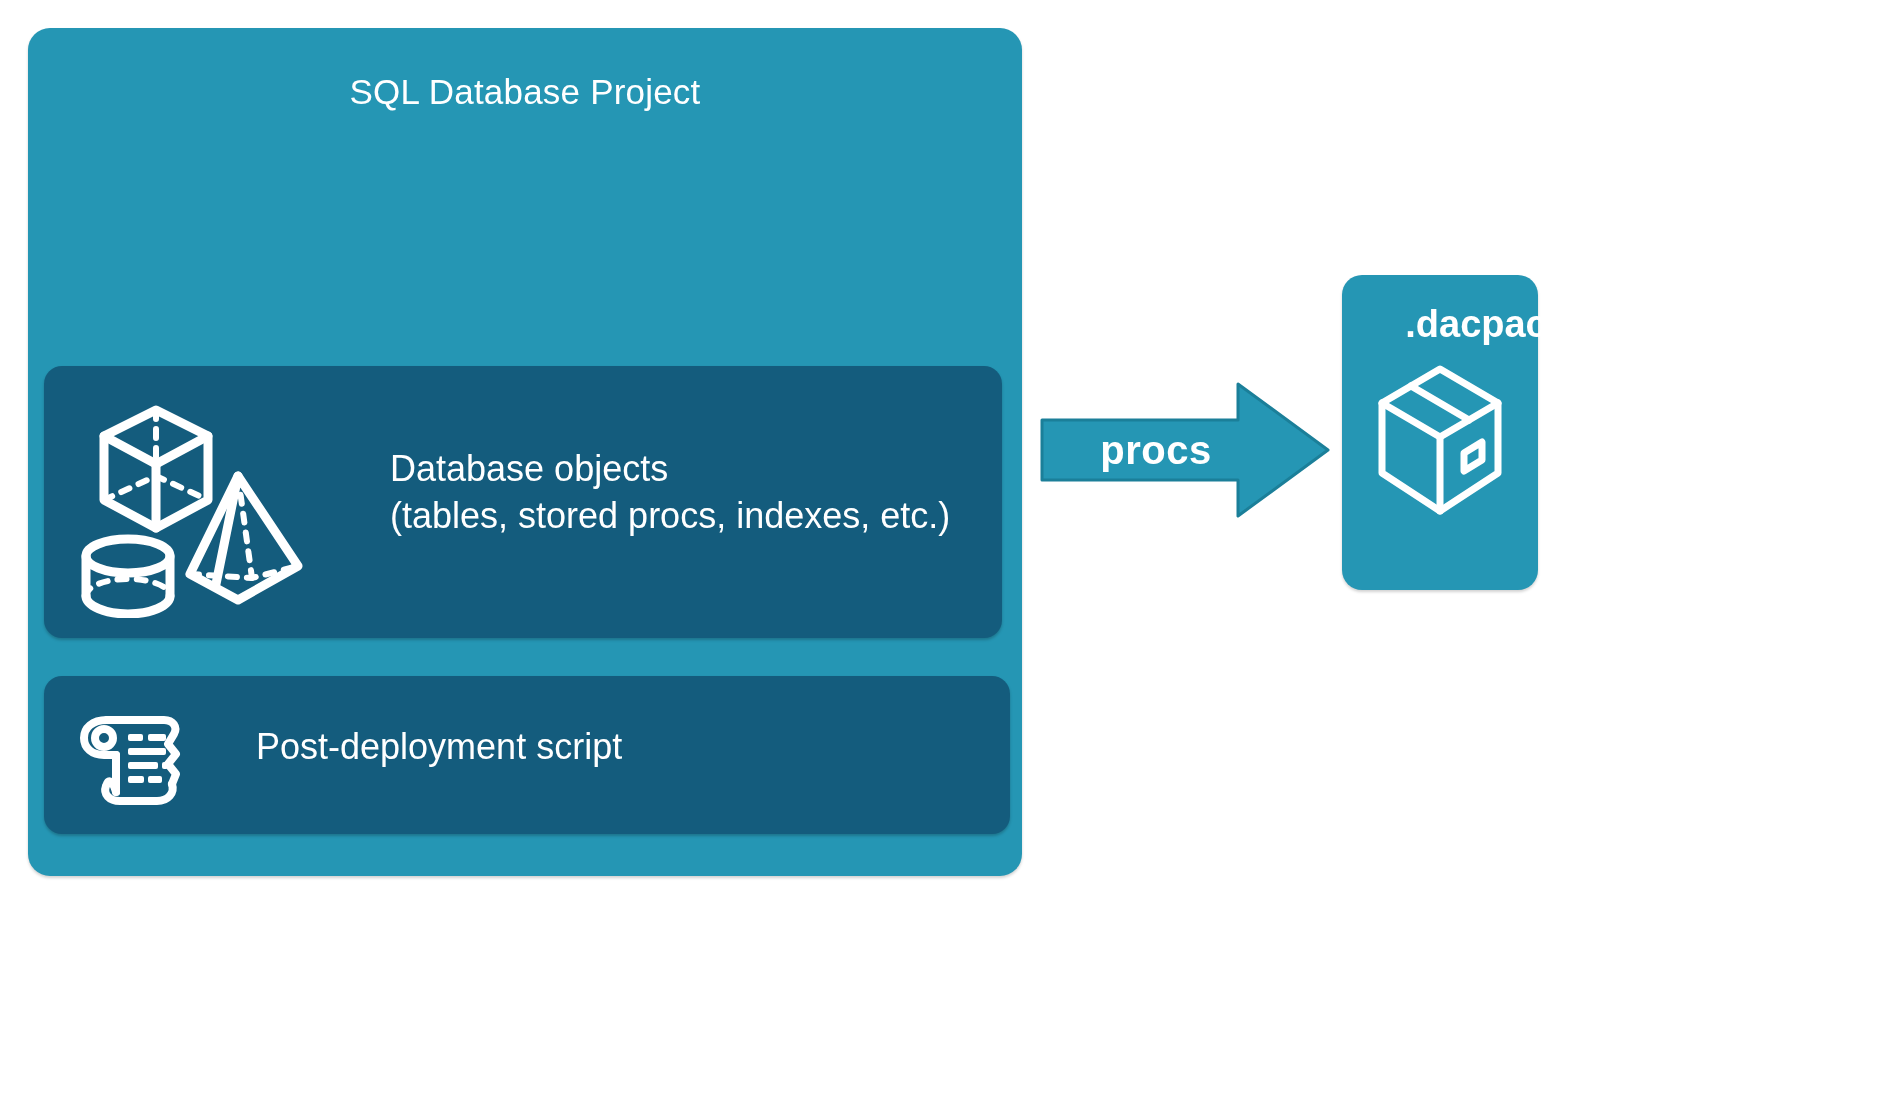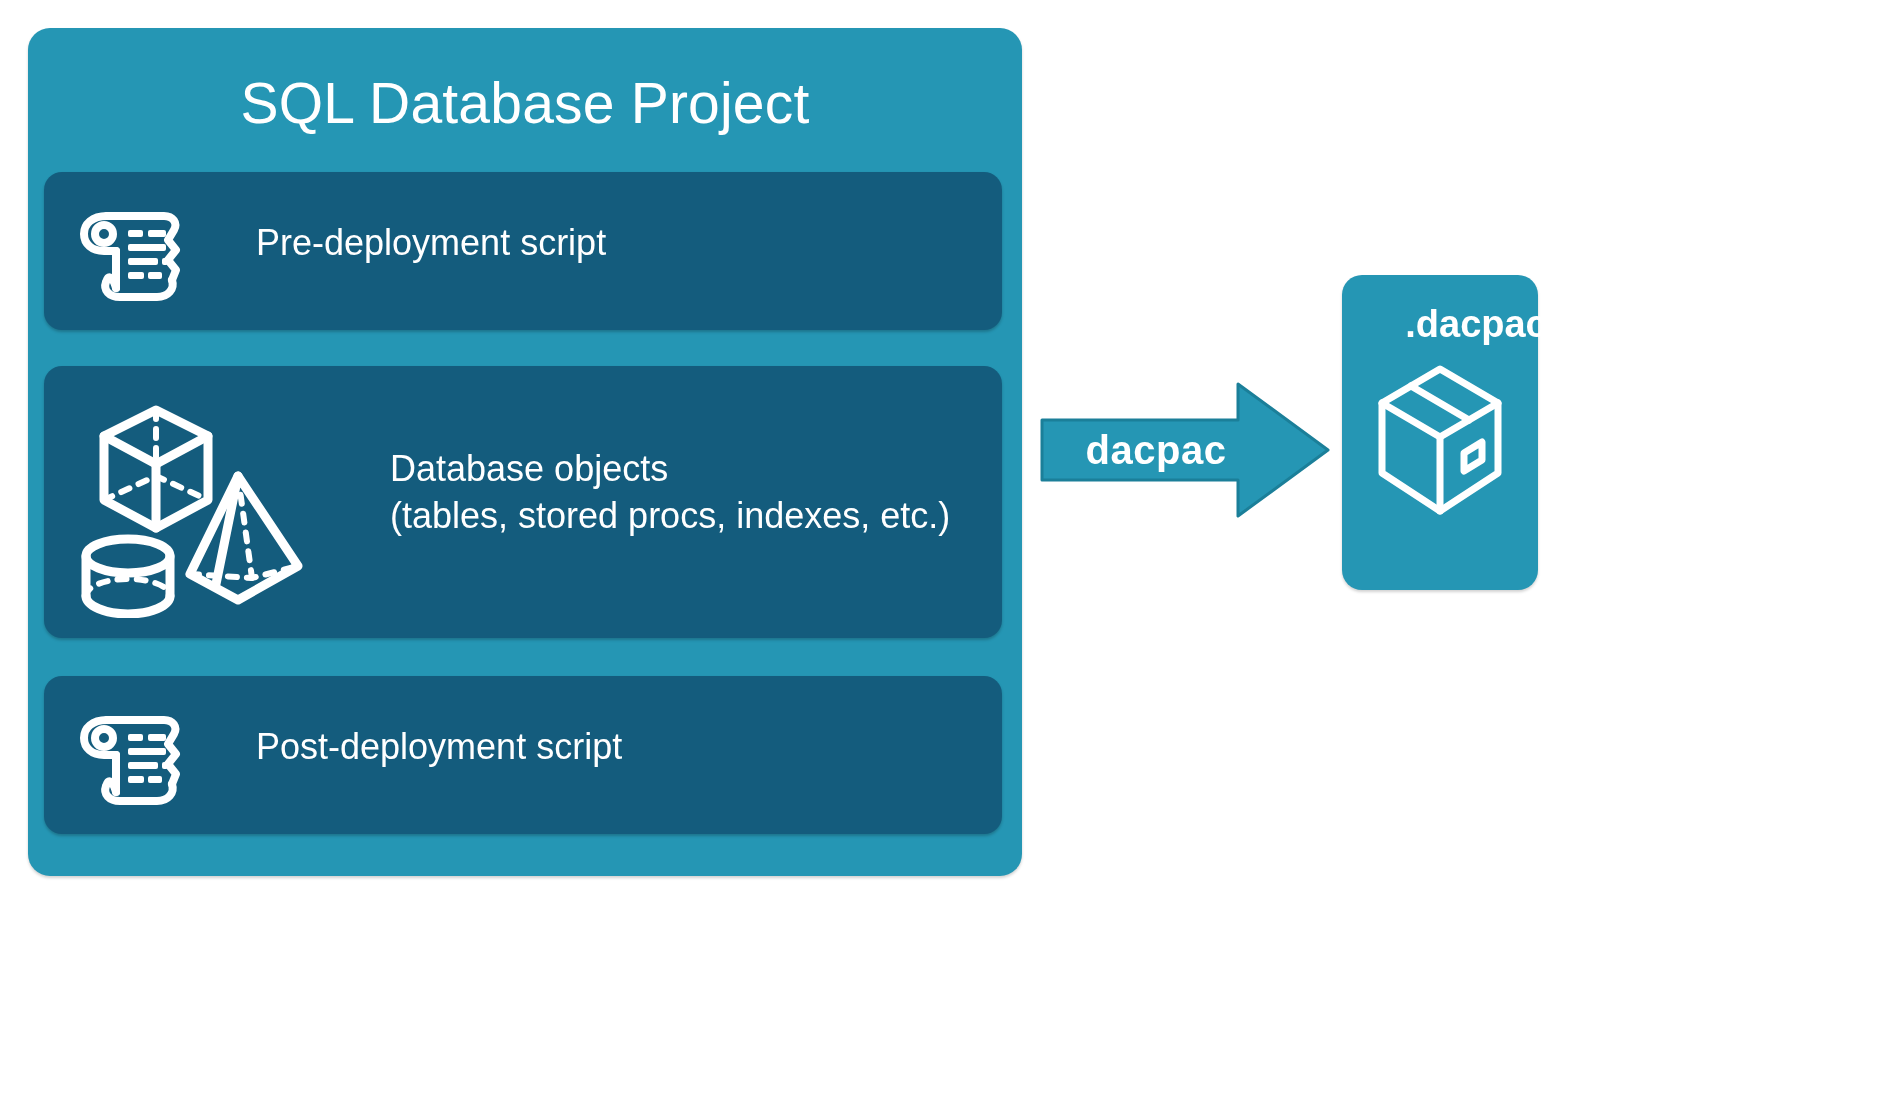--- a/index.html
+++ b/index.html
@@ -20,38 +20,38 @@
     background:#2596b4;
     border-radius:22px;
     box-shadow:0 2px 3px rgba(0,0,0,0.18);
   }
   .project-title{
     position:absolute;
     left:0; top:46px;
     width:994px;
     text-align:center;
     color:#ffffff;
-    font-size:57px;
+    font-size:35px;
     font-weight:400;
     letter-spacing:0.2px;
     line-height:1.05;
   }
 
   
   .panel{
     position:absolute;
     left:16px;
     width:958px;
     background:#145c7d;
     border-radius:18px;
     box-shadow:0 2px 3px rgba(0,0,0,0.22);
   }
   .panel.pre  { top:144px; height:158px; }
   .panel.objs { top:338px; height:272px; }
-  .panel.post { top:648px; height:158px; }
+  .panel.post { top:648px; height:158px;padding-left:8px; }
 
   .panel-label{
     position:absolute;
     color:#ffffff;
     font-size:36px;
     font-weight:400;
     line-height:1.30;
     white-space:pre-line;
   }
   .panel.pre .panel-label  { left:212px; top:48px; }
@@ -106,48 +106,20 @@
 </style>
 </head>
 <body>
 
 <div id="stage">
 
   <div class="project-card">
 
     <div class="project-title">SQL Database Project</div>
 
-    <div class="panel pre">
-      <div class="icon-slot">
-        <svg viewBox="0 0 114 110" width="114" height="110" aria-hidden="true">
-          <g fill="none" stroke="#ffffff" stroke-width="8" stroke-linecap="round" stroke-linejoin="round">
-
-            <path d="M31 20 C16 20 8 28 8 38 C8 48 16 55 28 55 L40 55"></path>
-            <path d="M28 38 m -9 0 a 9 9 0 1 0 18 0 a 9 9 0 1 0 -18 0"></path>
-
-            <path d="M31 20 L88 20 C97 20 102 27 98 34 L92 44 L100 54 L92 64 L100 74 L96 84"></path>
-
-            <path d="M40 55 L40 92"></path>
-
-            <path d="M96 84 C99 93 92 101 81 101 L44 101 C33 101 27 94 30 86 C32 80 36 78 40 92"></path>
-          </g>
-
-          <g fill="#ffffff">
-            <rect x="52" y="34" width="15" height="7" rx="2"></rect>
-            <rect x="72" y="34" width="18" height="7" rx="2"></rect>
-            <rect x="52" y="48" width="38" height="7" rx="2"></rect>
-            <rect x="52" y="62" width="30" height="7" rx="2"></rect>
-            <rect x="86" y="62" width="6" height="7" rx="2"></rect>
-            <rect x="52" y="76" width="16" height="7" rx="2"></rect>
-            <rect x="72" y="76" width="14" height="7" rx="2"></rect>
-          </g>
-        </svg>
-      </div>
-      <div class="panel-label">Pre-deployment script</div>
-    </div>
 
     <div class="panel objs">
       <div class="icon-slot">
         <svg viewBox="0 0 260 230" width="260" height="230" aria-hidden="true">
 
           <g fill="none" stroke="#ffffff" stroke-width="9" stroke-linejoin="round" stroke-linecap="round">
 
             <path d="M38 48 L90 22 L142 48 L142 112 L90 140 L38 112 Z"></path>
 
             <path d="M38 48 L90 76 L142 48"></path>
@@ -207,21 +179,21 @@
       </div>
       <div class="panel-label">Post-deployment script</div>
     </div>
 
   </div>
 
   <div class="build-arrow">
     <svg viewBox="0 0 290 140" width="290" height="140" aria-hidden="true">
       <polygon points="2,40 198,40 198,4 288,70 198,136 198,100 2,100" fill="#2596b4" stroke="#1b7f99" stroke-width="3" stroke-linejoin="round"></polygon>
     </svg>
-    <div class="arrow-text">dacpac</div>
+    <div class="arrow-text">procs</div>
   </div>
 
   <div class="dacpac-card">
     <div class="dacpac-title">.dacpac</div>
     <div class="dacpac-icon">
       <svg viewBox="0 0 140 160" width="140" height="160" aria-hidden="true">
         <g fill="none" stroke="#ffffff" stroke-width="7" stroke-linejoin="round" stroke-linecap="round">
 
           <path d="M12 42 L70 8 L128 42 L128 112 L70 150 L12 112 Z"></path>
 

